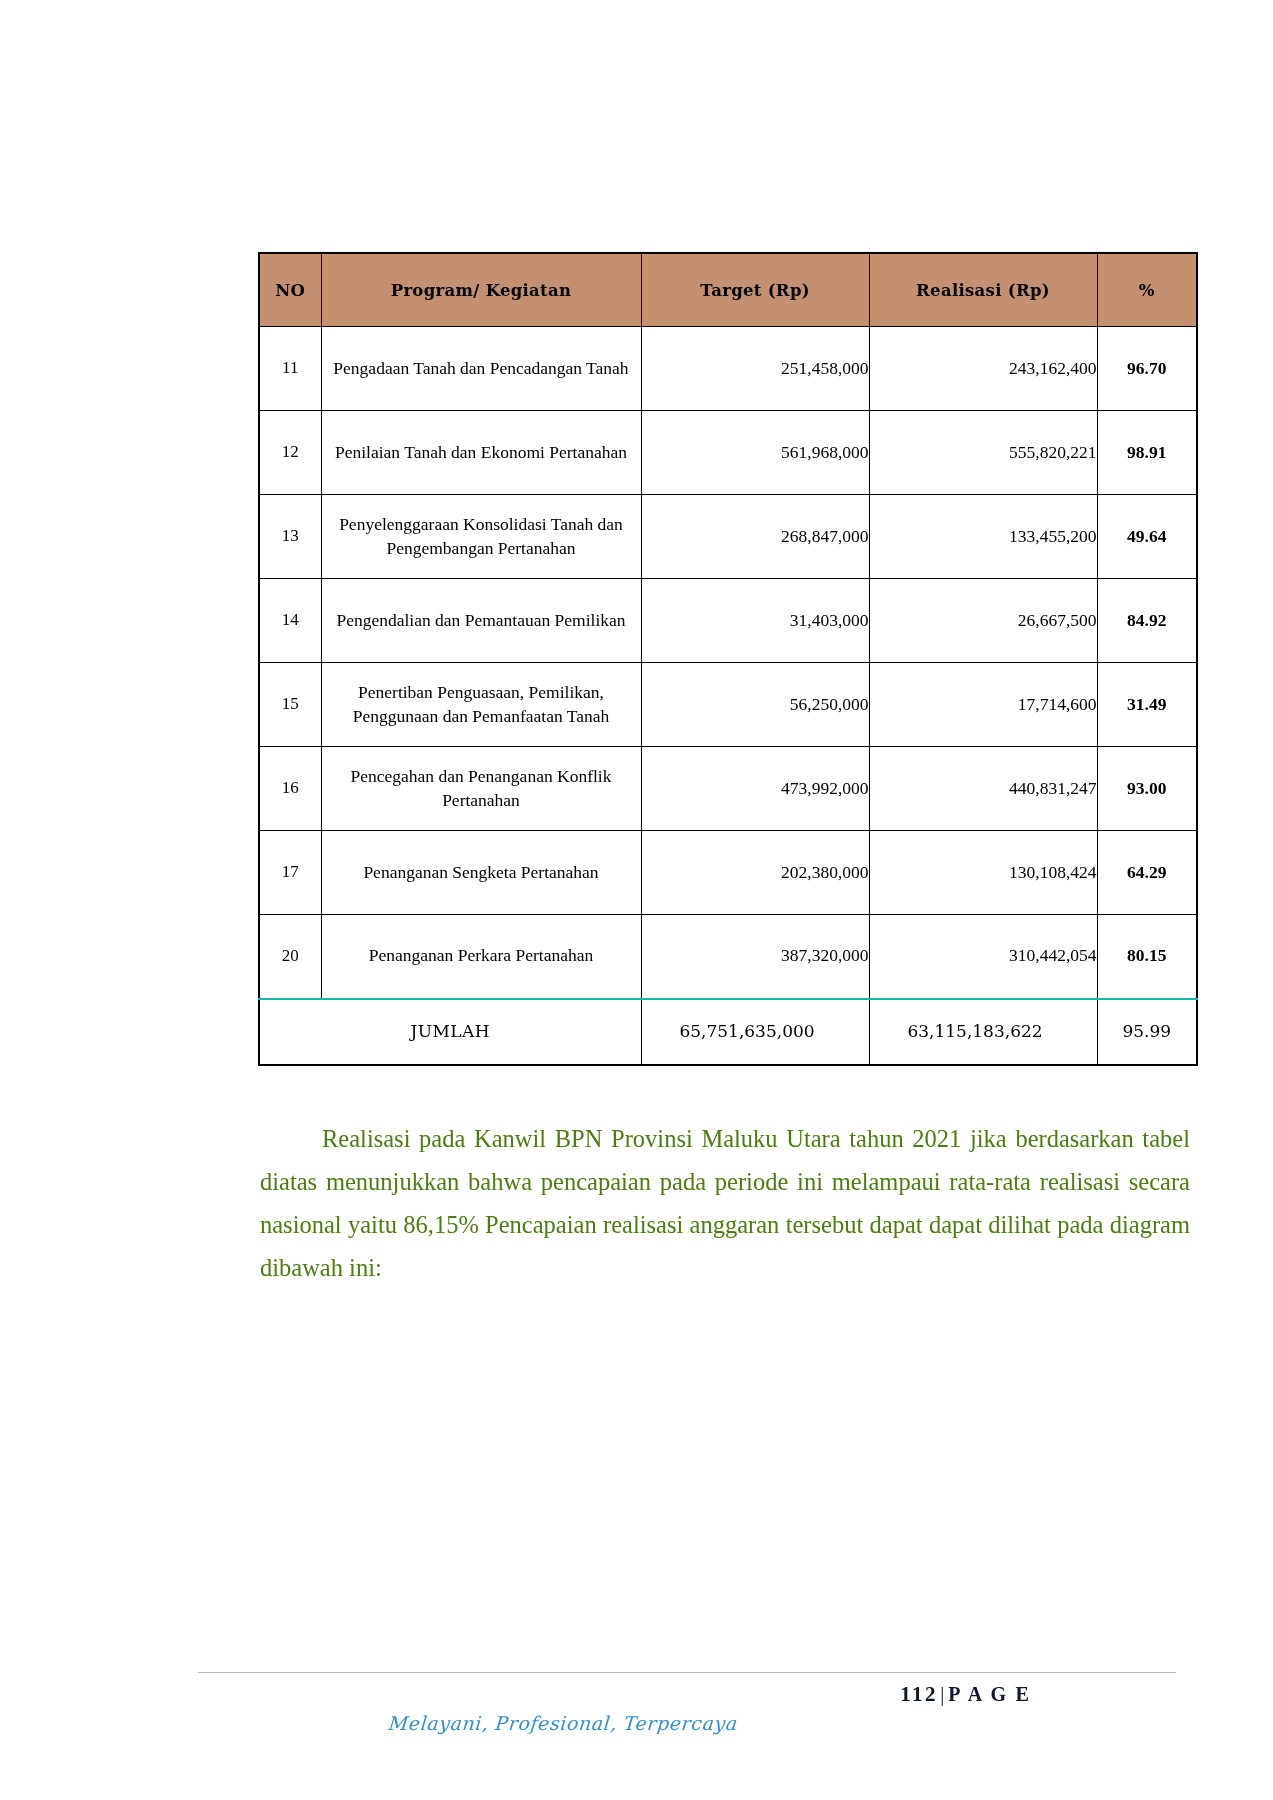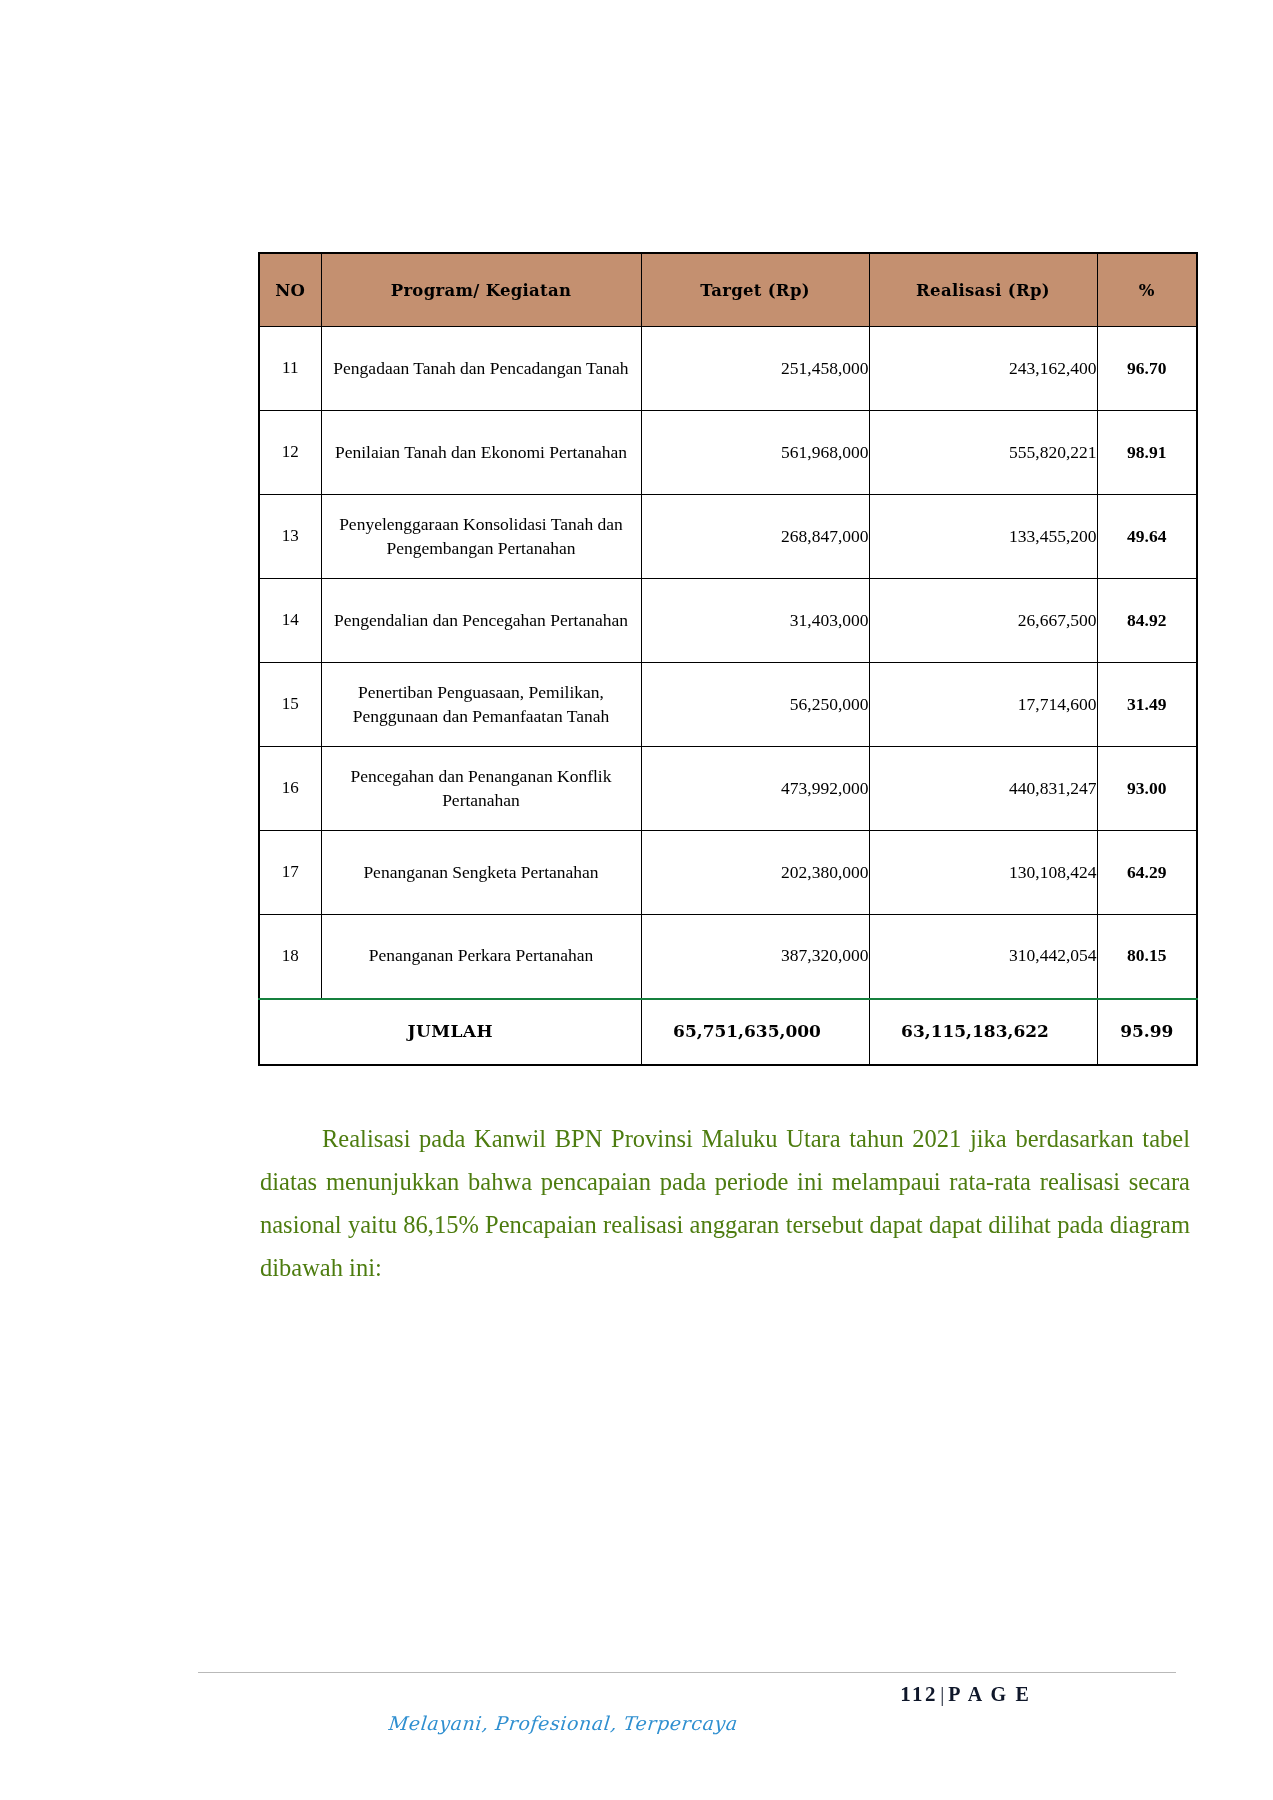--- a/index.html
+++ b/index.html
@@ -85,23 +85,23 @@
     font-weight: bold;
   }
 
   tbody tr { height: 84px; }
 
   tr.total-row {
     height: 66px;
   }
   tr.total-row td {
     font-family: "DejaVu Serif", serif;
-    font-weight: bold;
-    font-size: 17px;
-    border-top: 2px solid #15803d;
+    font-weight: normal;
+    font-size: 17px;
+    border-top: 2px solid #14b8a6;
   }
   tr.total-row td.t-label {
     text-align: center;
     letter-spacing: 0.4px;
   }
   tr.total-row td.t-num {
     text-align: center;
     padding-right: 16px;
     white-space: nowrap;
     font-size: 17px;
@@ -208,21 +208,21 @@
         </tr>
         <tr>
           <td class="c-no">13</td>
           <td class="c-prog">Penyelenggaraan Konsolidasi Tanah dan Pengembangan Pertanahan</td>
           <td class="c-num">268,847,000</td>
           <td class="c-num">133,455,200</td>
           <td class="c-pct">49.64</td>
         </tr>
         <tr>
           <td class="c-no">14</td>
-          <td class="c-prog">Pengendalian dan Pencegahan Pertanahan</td>
+          <td class="c-prog">Pengendalian dan Pemantauan Pemilikan</td>
           <td class="c-num">31,403,000</td>
           <td class="c-num">26,667,500</td>
           <td class="c-pct">84.92</td>
         </tr>
         <tr>
           <td class="c-no">15</td>
           <td class="c-prog">Penertiban Penguasaan, Pemilikan, Penggunaan dan Pemanfaatan Tanah</td>
           <td class="c-num">56,250,000</td>
           <td class="c-num">17,714,600</td>
           <td class="c-pct">31.49</td>
@@ -235,21 +235,21 @@
           <td class="c-pct">93.00</td>
         </tr>
         <tr>
           <td class="c-no">17</td>
           <td class="c-prog">Penanganan Sengketa Pertanahan</td>
           <td class="c-num">202,380,000</td>
           <td class="c-num">130,108,424</td>
           <td class="c-pct">64.29</td>
         </tr>
         <tr>
-          <td class="c-no">18</td>
+          <td class="c-no">20</td>
           <td class="c-prog">Penanganan Perkara Pertanahan</td>
           <td class="c-num">387,320,000</td>
           <td class="c-num">310,442,054</td>
           <td class="c-pct">80.15</td>
         </tr>
         <tr class="total-row">
           <td class="t-label" colspan="2">JUMLAH</td>
           <td class="t-num">65,751,635,000</td>
           <td class="t-num">63,115,183,622</td>
           <td class="t-pct">95.99</td>

